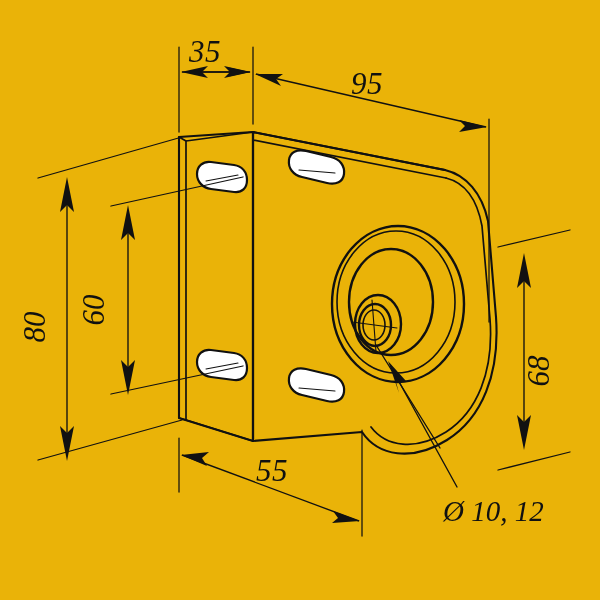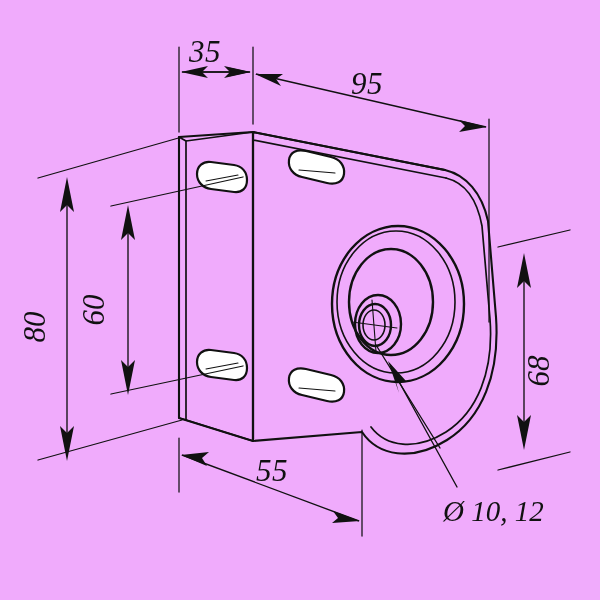--- a/index.html
+++ b/index.html
@@ -11,21 +11,21 @@
   body {
     width: 600px;
     height: 600px;
     font-family: "Liberation Serif", serif;
     overflow: hidden;
   }
   #drawing-root {
     position: relative;
     width: 600px;
     height: 600px;
-    background: #f0abfc;
+    background: #eab308;
   }
   svg#drawing {
     display: block;
     width: 600px;
     height: 600px;
   }
   .part-line {
     fill: none;
     stroke: #111111;
     stroke-width: 2.1;

